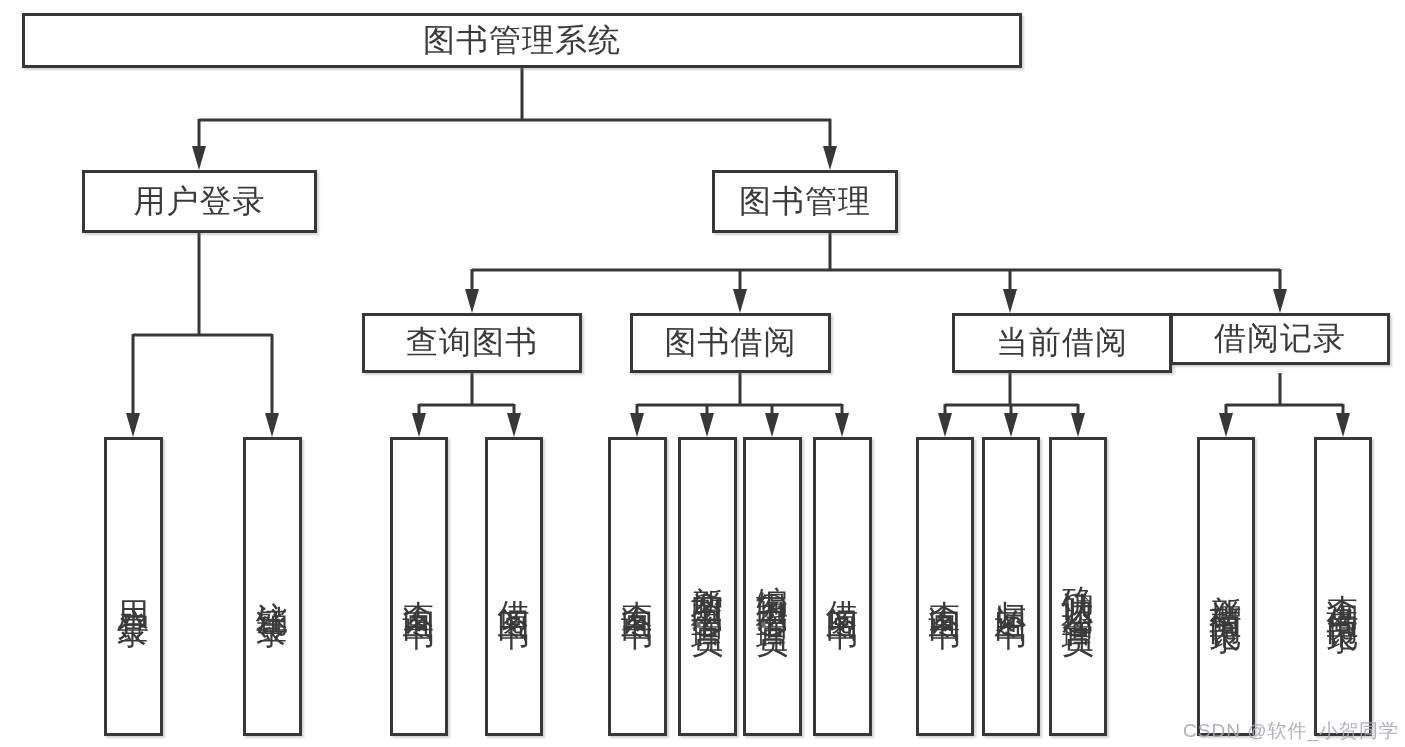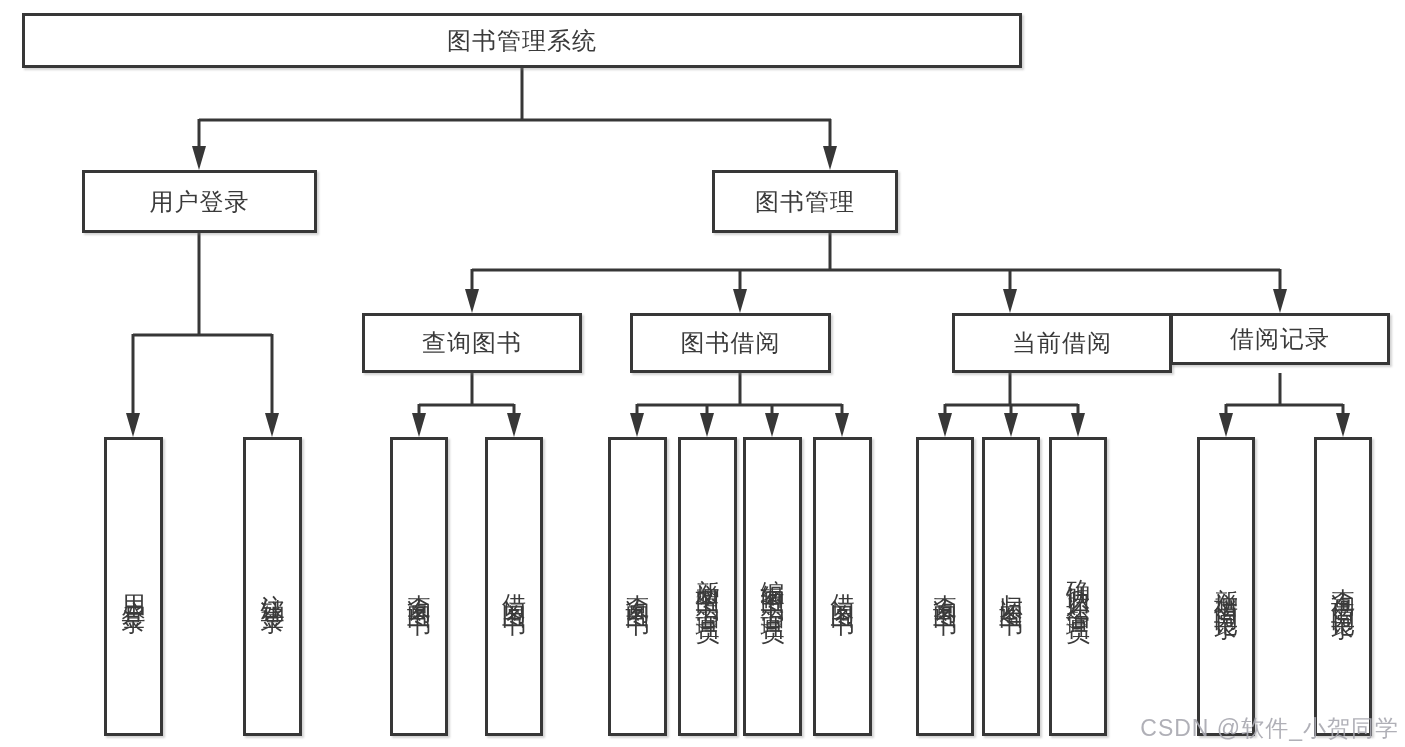--- a/index.html
+++ b/index.html
@@ -21,37 +21,37 @@
   #wires line{stroke:var(--line);stroke-width:3;}
   #wires polygon{fill:var(--line);}
   .box{
     position:absolute;
     box-sizing:border-box;
     background:var(--boxbg);
     border:3px solid var(--line);
     display:flex;
     align-items:center;
     justify-content:center;
-    font-size:24px;
+    font-size:32px;
     letter-spacing:1px;
     color:var(--text);
     box-shadow:2px 2px 2px rgba(130,130,130,0.35);
   }
   .box.h{white-space:nowrap;}
   .box.v{
     writing-mode:vertical-rl;
     text-orientation:mixed;
     letter-spacing:6px;
     line-height:1;
     padding:4px 0;
   }
   #watermark{
     position:absolute;
     right:6px;bottom:3px;
-    font-size:23px;
+    font-size:19px;
     letter-spacing:1px;
     color:var(--wm);
     opacity:0.9;
     white-space:nowrap;
   }
 </style>
 </head>
 <body>
 
 <div id="stage">

